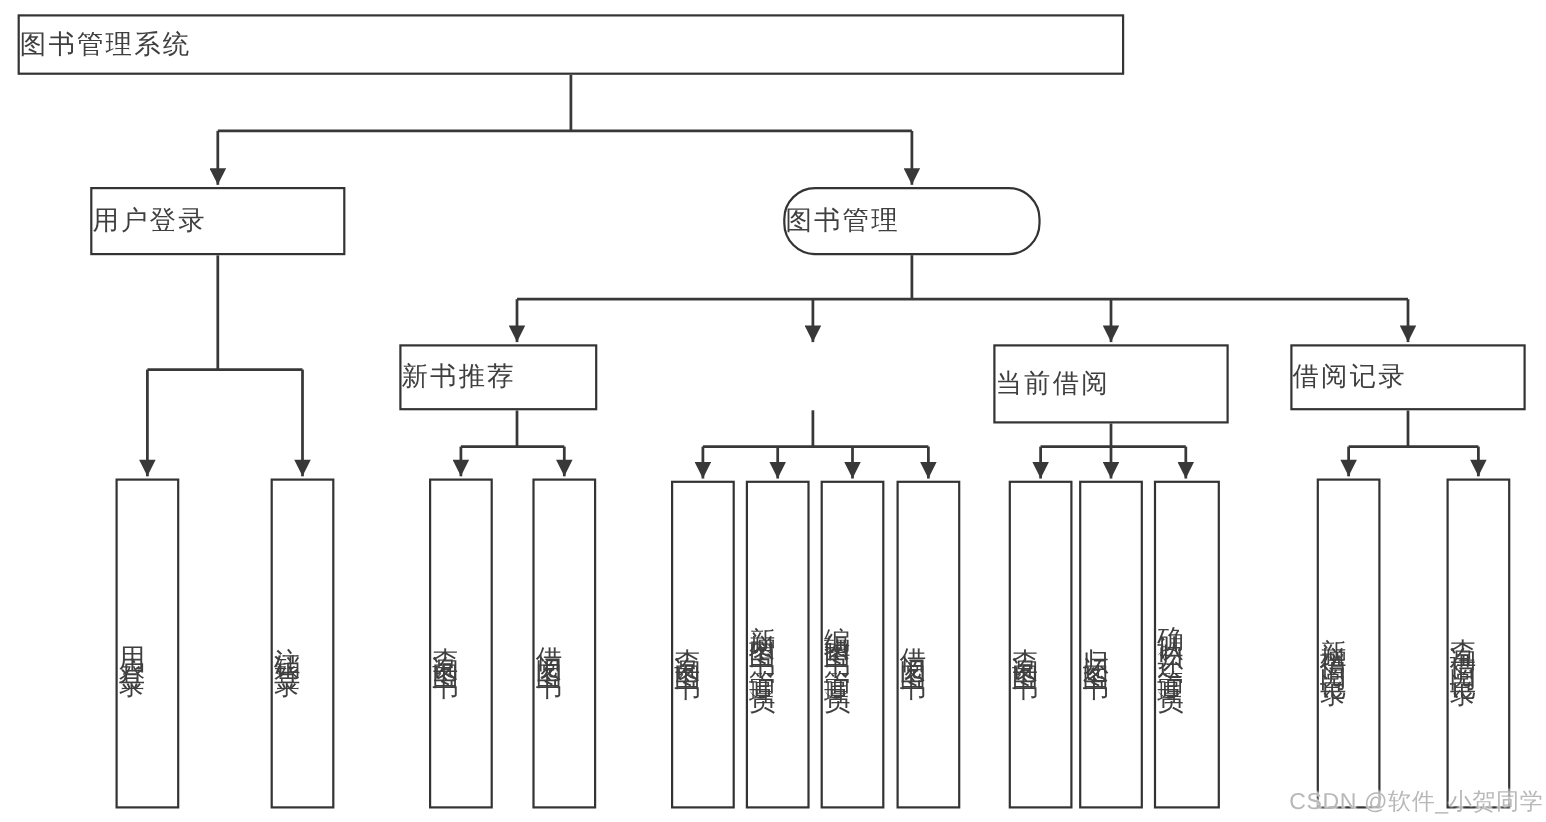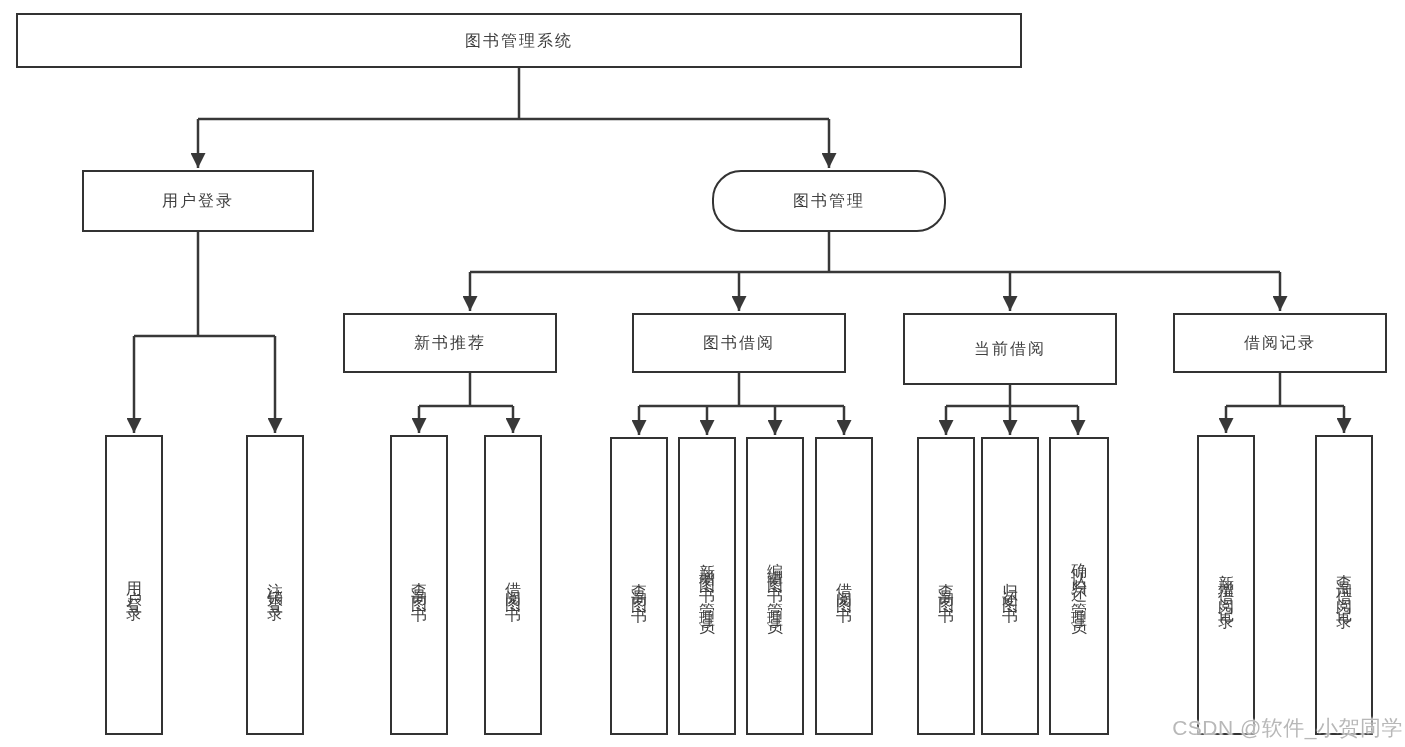--- a/index.html
+++ b/index.html
@@ -8,22 +8,22 @@
     background:var(--background,#fff);
     font-family:"Liberation Sans","DejaVu Sans",sans-serif;
     color:var(--text,#3f3f3f);
   }
   svg.connectors{position:absolute;left:0;top:0;z-index:1;}
   .connectors path{stroke:var(--line,#383838);stroke-width:2.5;fill:none;}
   .connectors .arrhead{fill:var(--line,#383838);stroke:none;}
   .node{
     position:absolute;box-sizing:border-box;z-index:2;
     background:#fff;border:2.5px solid var(--box-border,#333);
-    display:flex;align-items:center;justify-content:center;
-    font-size:16px;line-height:1;color:var(--text,#3f3f3f);
+    display:flex;align-items:center;
+    font-size:24px;line-height:1;color:var(--text,#3f3f3f);
   }
   .hnode{letter-spacing:2px;}
   .vnode .lbl{
     writing-mode:vertical-rl;text-orientation:mixed;
     letter-spacing:8px;white-space:nowrap;
   }
   .watermark{
     position:absolute;right:2px;bottom:5px;z-index:5;
     font-size:21px;letter-spacing:.5px;color:var(--watermark,#b8b8b8);
     text-shadow:1px 1px 2px #fff,-1px -1px 2px #fff;
@@ -86,25 +86,22 @@
     <span class="lbl">图书管理系统</span>
   </div>
 
   <div class="node hnode" style="left:82px;top:170px;width:232px;height:62px;">
     <span class="lbl">用户登录</span>
   </div>
   <div class="node hnode" style="left:712px;top:170px;width:234px;height:62px;border-radius:29px;">
     <span class="lbl">图书管理</span>
   </div>
 
-  <div class="node hnode" style="left:343px;top:313px;width:214px;height:60px;">
+  <div class="node hnode" style="left:363px;top:313px;width:180px;height:60px;">
     <span class="lbl">新书推荐</span>
-  </div>
-  <div class="node hnode" style="left:632px;top:313px;width:214px;height:60px;">
-    <span class="lbl">图书借阅</span>
   </div>
   <div class="node hnode" style="left:903px;top:313px;width:214px;height:72px;">
     <span class="lbl">当前借阅</span>
   </div>
   <div class="node hnode" style="left:1173px;top:313px;width:214px;height:60px;">
     <span class="lbl">借阅记录</span>
   </div>
 
   <div class="node vnode" style="left:105px;top:435px;width:58px;height:300px;">
     <span class="lbl">用户登录</span>

